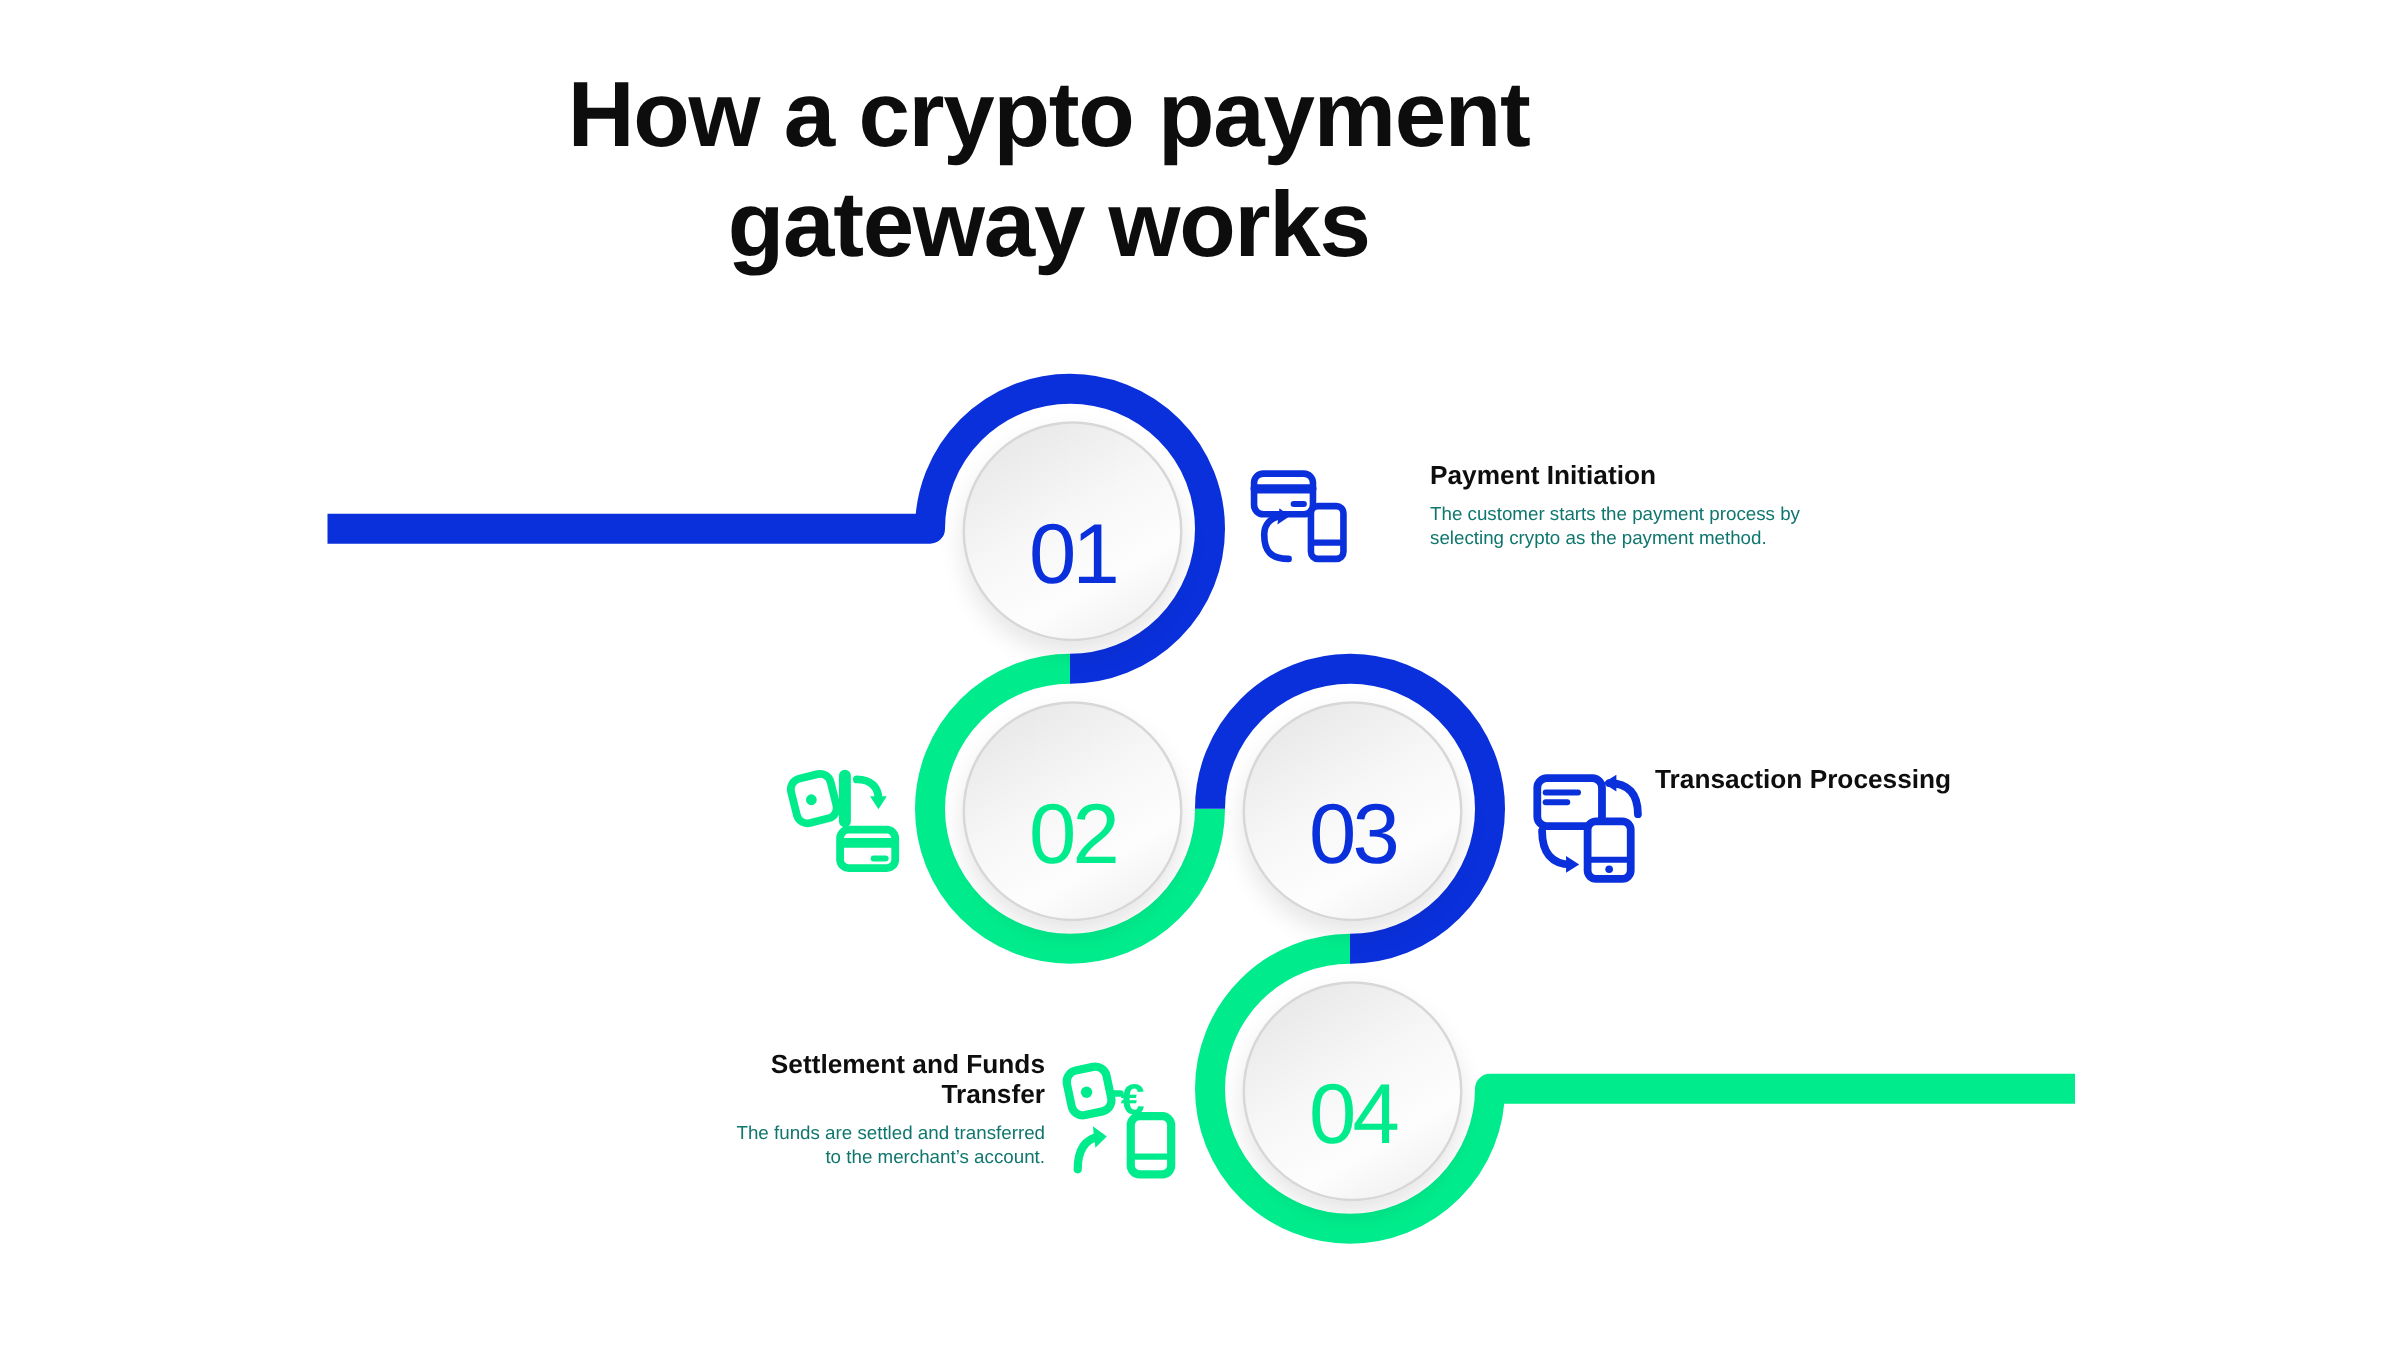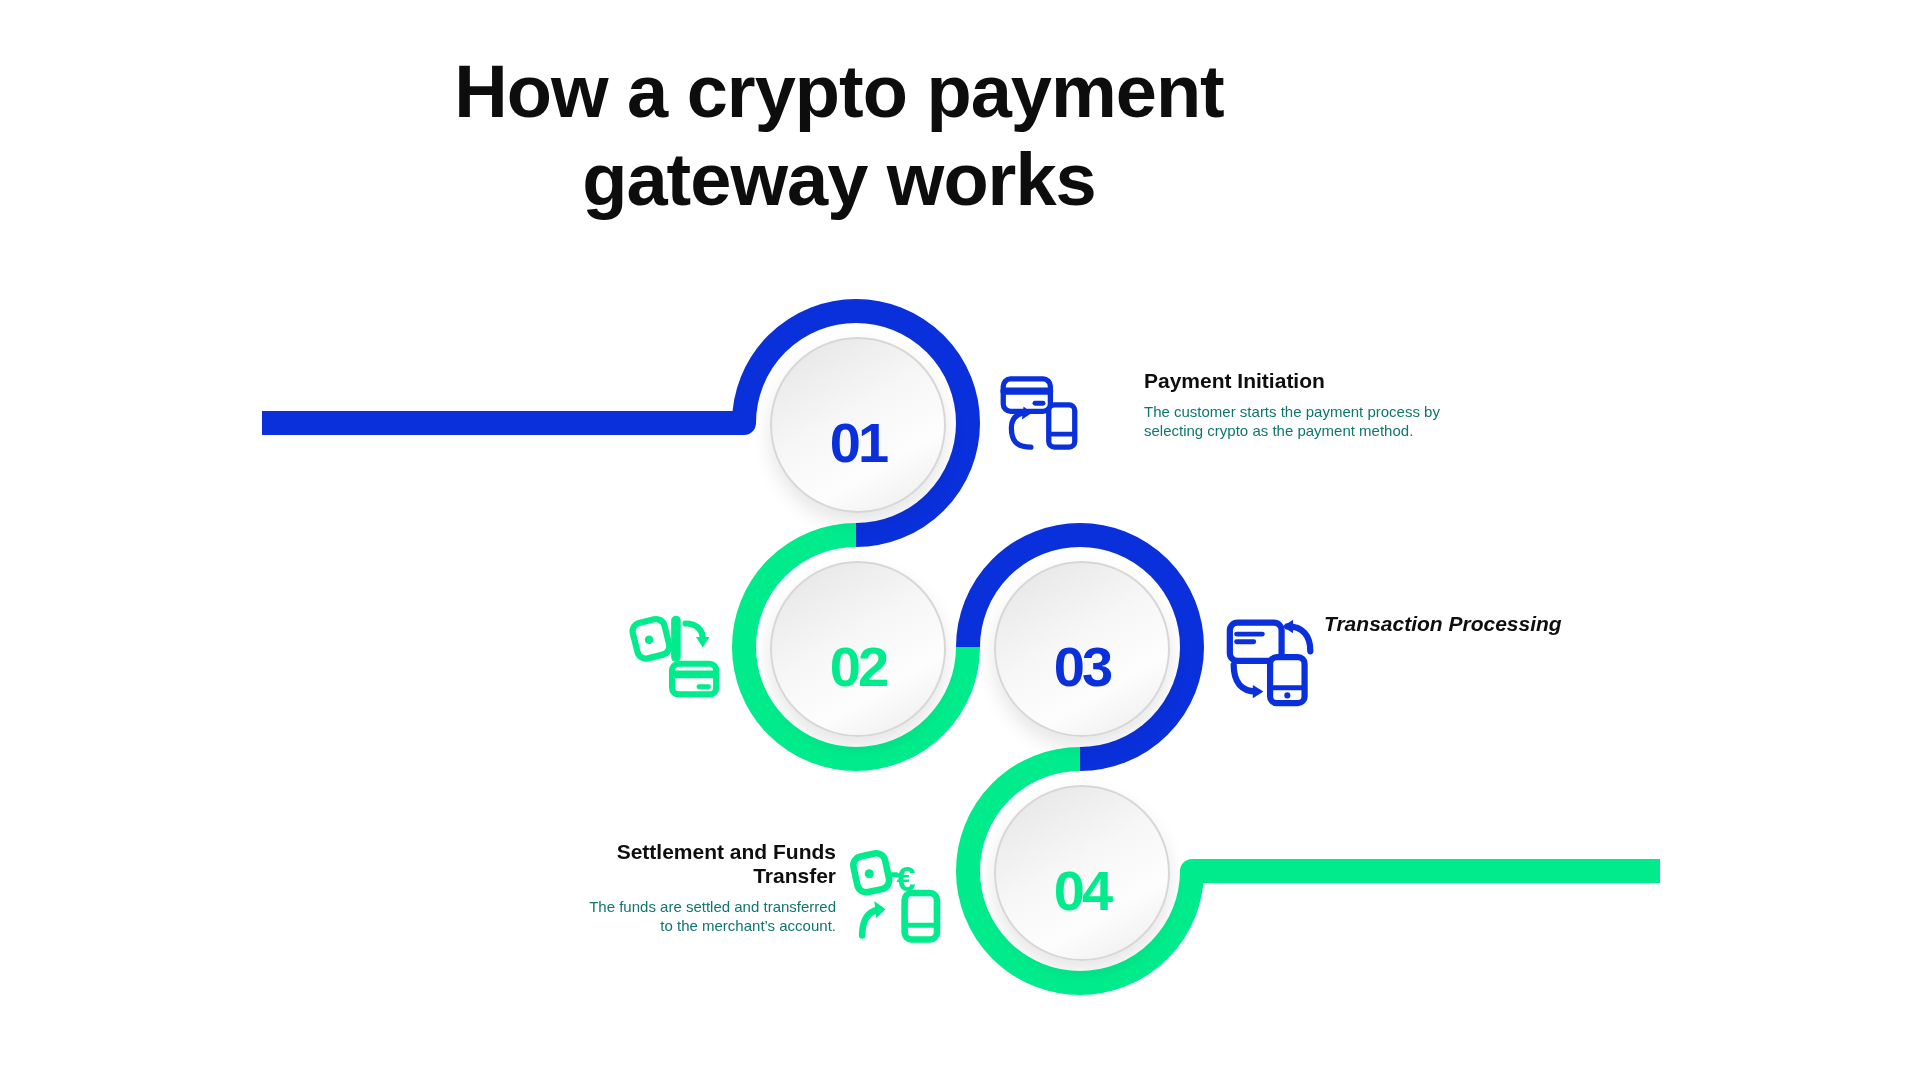--- a/index.html
+++ b/index.html
@@ -19,21 +19,21 @@
   .fill-blue{fill:var(--blue,#0a30dc);}
   .fill-green{fill:var(--green,#00ec8c);}
   .node{
     position:absolute;width:172px;height:172px;border-radius:50%;
     background:linear-gradient(150deg,#e4e4e4 0%,#f7f7f7 45%,#fdfdfd 70%,#ebebeb 100%);
     border:2px solid #d7d7d7;
     box-shadow:0 10px 20px rgba(0,0,0,0.10);
     display:flex;align-items:center;justify-content:center;
   }
   .node .num{
-    font-size:56px;font-weight:bold;letter-spacing:-3px;line-height:1;margin-top:36px;
+    font-size:68px;font-weight:normal;letter-spacing:-3px;line-height:1;margin-top:36px;
   }
   .num-blue{color:var(--blue,#0a30dc);}
   .num-green{color:var(--green,#00ec8c);}
   .step-text{position:absolute;}
   .step-text .step-title{
     font-size:21px;font-weight:bold;color:#0e0e0e;line-height:24px;
     white-space:pre-line;
   }
   .step-text .step-desc{
     margin-top:9px;font-size:15px;color:#0f766e;line-height:19px;
@@ -117,21 +117,21 @@
         <path d="M88 40 C88 23 80 14 64 14"></path>
         <path d="M8 54 C8 72 16 82 32 82"></path>
         <rect x="46" y="46" width="36" height="48" rx="7" fill="#ffffff"></rect>
         <path d="M49 78 H79" stroke-width="5"></path>
       </g>
       <circle class="fill-blue" cx="64" cy="86" r="3.2"></circle>
       <path class="fill-blue" d="M70 7 L59 14 L70 21 Z"></path>
       <path class="fill-blue" d="M28 75 L39 82 L28 89 Z"></path>
     </svg>
   </div>
-  <div class="step-text" style="left:1324px;top:612px;width:340px;font-style:italic;">
+  <div class="step-text" style="left:1324px;top:612px;width:340px;">
     <div class="step-title">Transaction Processing</div>
   </div>
 
   <div class="step-text align-right" style="left:470px;top:840px;width:366px;">
     <div class="step-title">Settlement and Funds
 Transfer</div>
     <div class="step-desc">The funds are settled and transferred
 to the merchant’s account.</div>
   </div>
   <div class="icon-box" style="left:846px;top:845px;width:97px;height:100px;">

